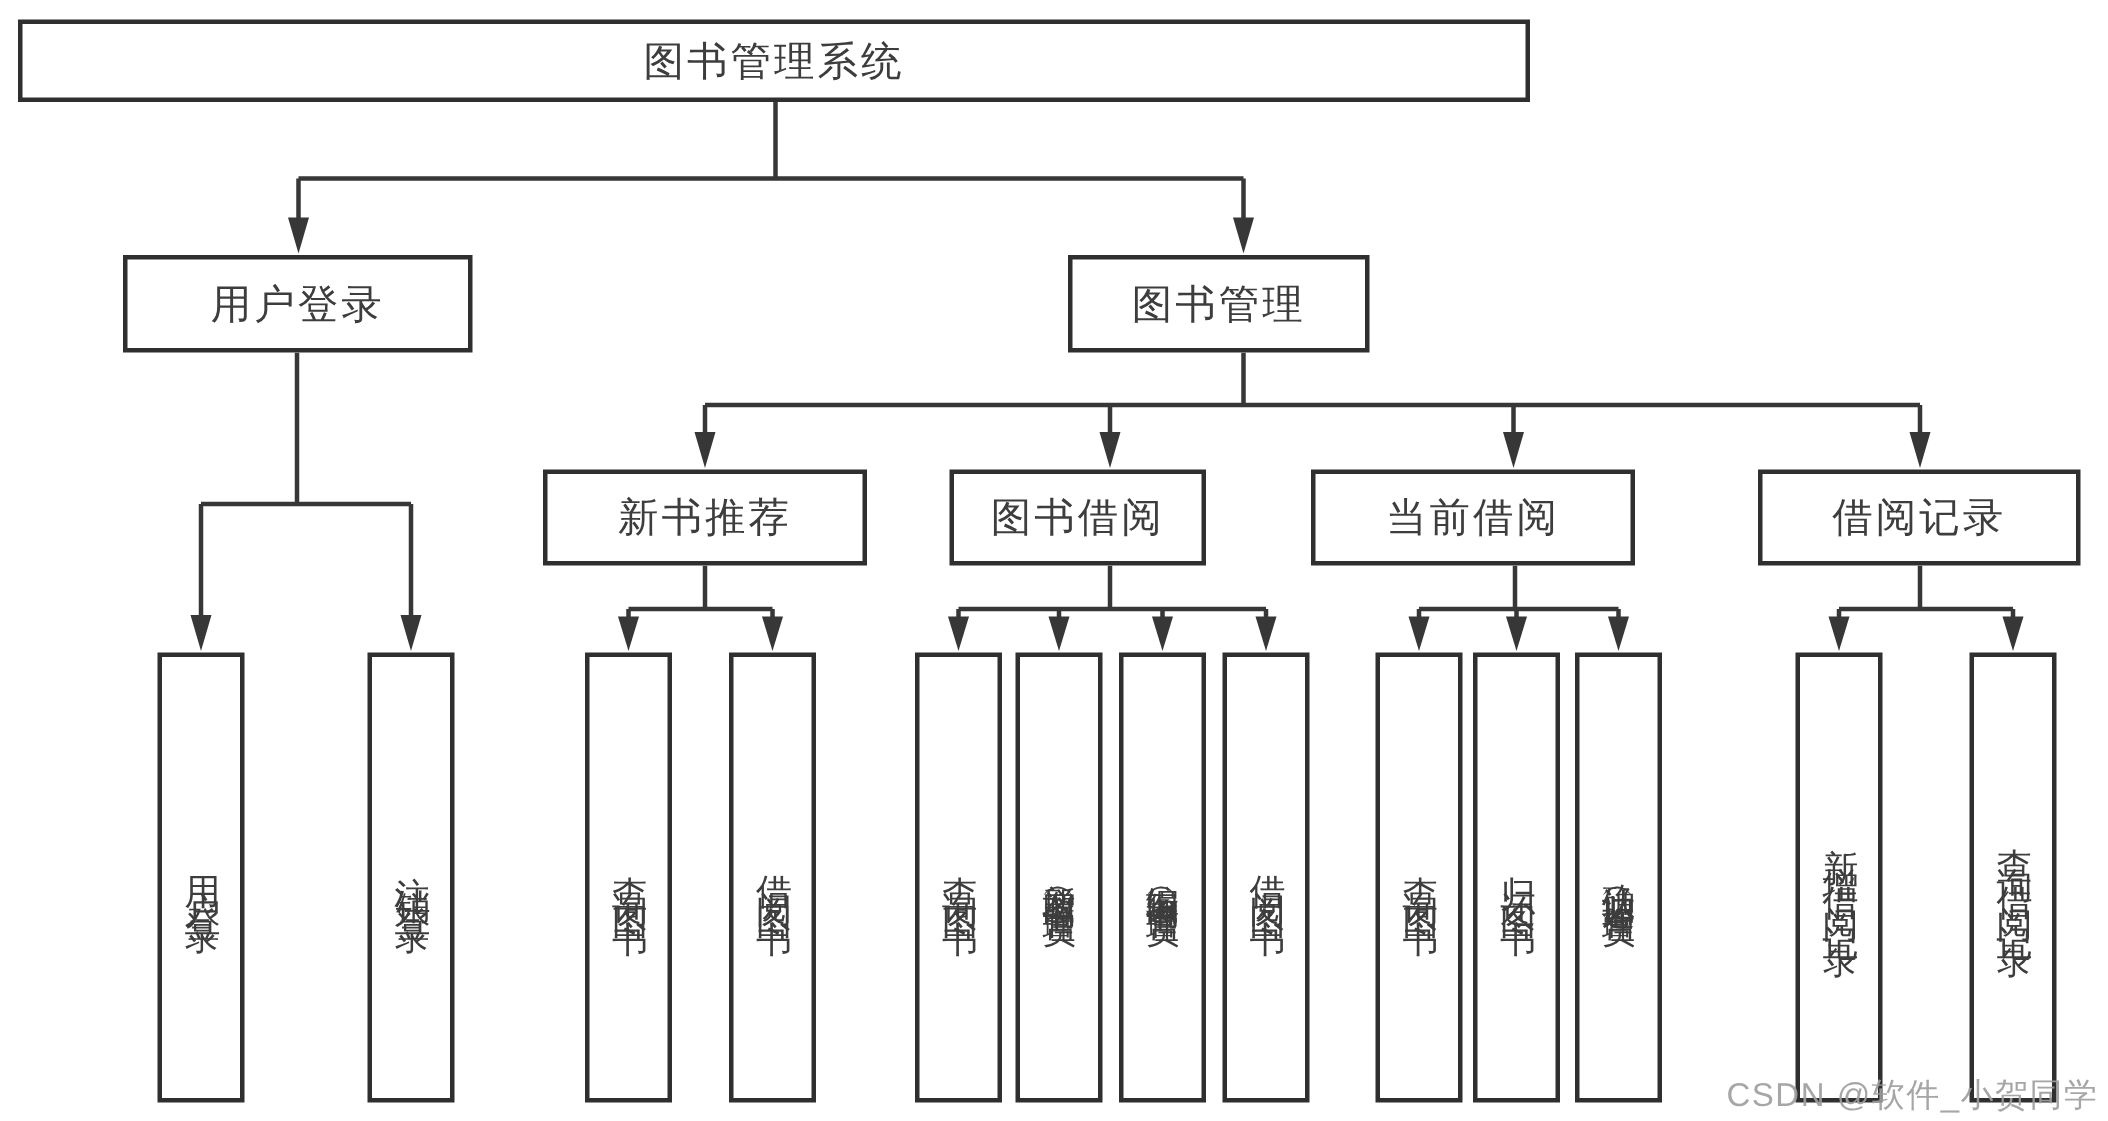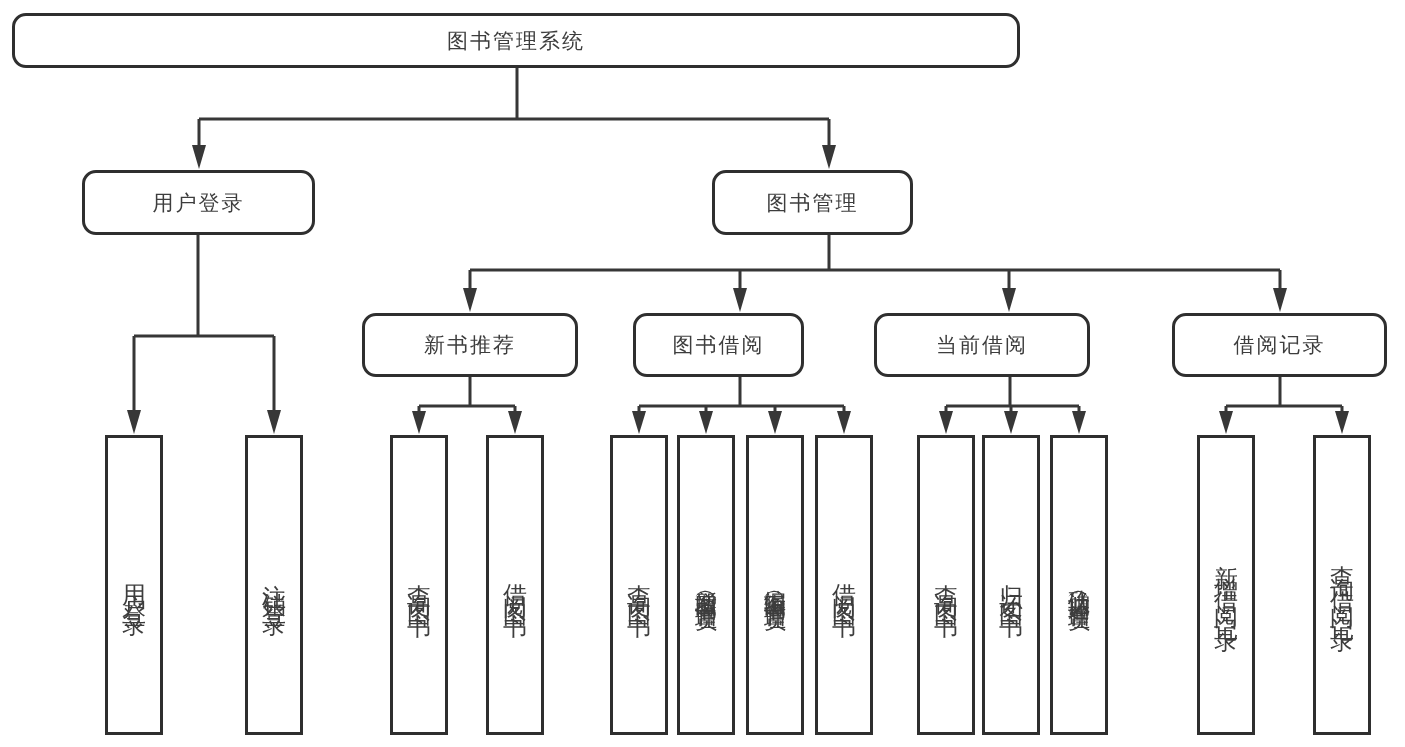--- a/index.html
+++ b/index.html
@@ -27,23 +27,22 @@
     box-sizing: border-box;
     background: #ffffff;
     border: 3px solid #2f2f2f;
     color: #3d3d3d;
     display: flex;
     align-items: center;
     justify-content: center;
     text-align: center;
   }
   .h-node {
-    font-size: 21px;
+    font-size: 27px;
     letter-spacing: 2px;
-    border-radius: 14px;
   }
   .v-node {
     writing-mode: vertical-rl;
     text-orientation: mixed;
   }
   .v4 { font-size: 24px; letter-spacing: 10px; }
   .v6 { font-size: 24px; letter-spacing: 13px; }
   .v9 { font-size: 22px; letter-spacing: 3px; }
 
   
@@ -154,13 +153,14 @@
   <div class="node v-node v9 leaf l-bb-edit">编辑图书（管理员）</div>
   <div class="node v-node v4 leaf l-bb-borrow">借阅图书</div>
 
   <div class="node v-node v4 leaf l-cb-query">查询图书</div>
   <div class="node v-node v4 leaf l-cb-return">归还图书</div>
   <div class="node v-node v9 leaf l-cb-confirm">确认归还（管理员）</div>
 
   <div class="node v-node v6 leaf l-br-add">新增借阅记录</div>
   <div class="node v-node v6 leaf l-br-query">查询借阅记录</div>
 
+  <div class="watermark">CSDN @软件_小贺同学</div>
 </div>
 
 </body></html>

